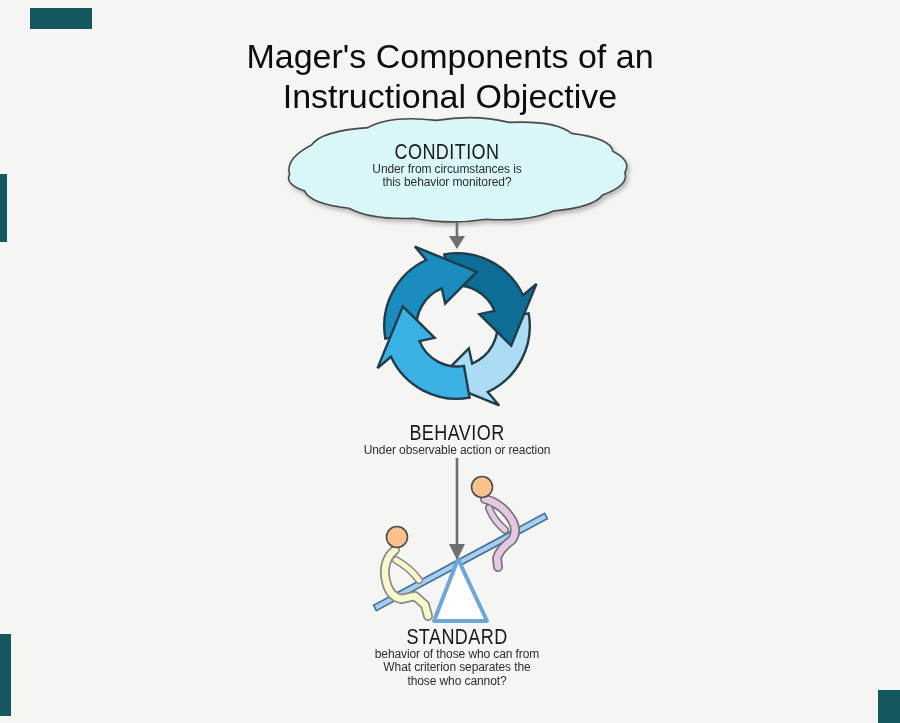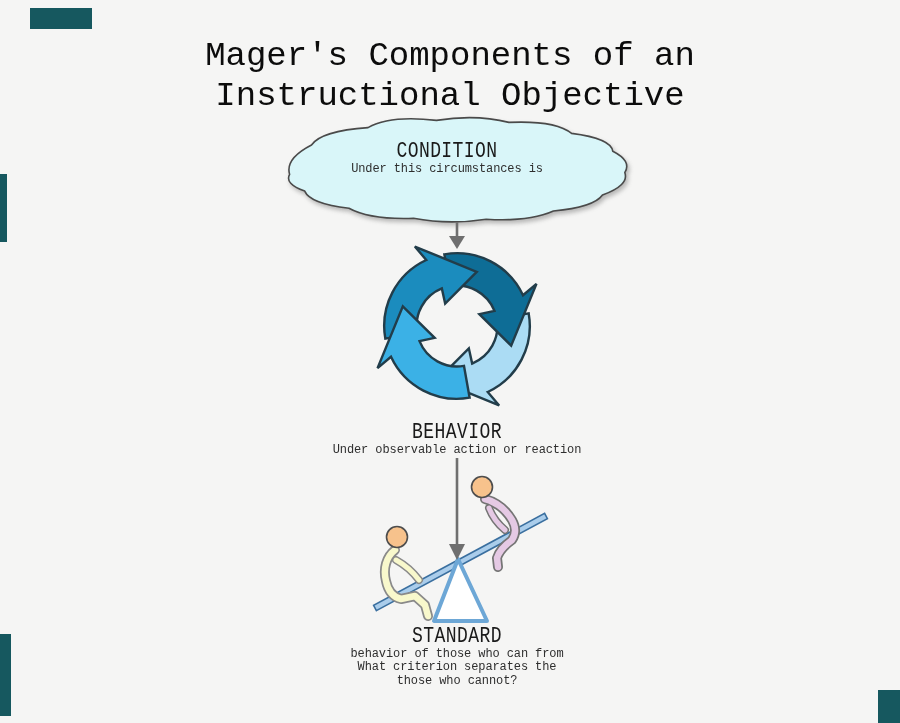--- a/index.html
+++ b/index.html
@@ -1,17 +1,17 @@
 <!DOCTYPE html>
 <html><head>
 <meta charset="utf-8">
 <style>
   html,body{margin:0;padding:0;}
   body{width:900px;height:723px;background:#f5f5f4;font-family:"Liberation Sans",sans-serif;}
-  .stage{position:relative;width:900px;height:723px;background:#f5f5f4;overflow:hidden;font-family:Liberation Mono, monospace;}
+  .stage{position:relative;width:900px;height:723px;background:#f5f5f4;overflow:hidden;}
   .abs{position:absolute;}
   .title{top:36px;left:0;width:900px;text-align:center;font-size:34px;line-height:40px;color:#0c0c0c;}
   .heading{text-align:center;font-size:22px;line-height:24px;letter-spacing:.5px;color:#1a1a1a;transform:scaleX(.82);}
   .sub{text-align:center;font-size:12px;line-height:13.4px;letter-spacing:-.1px;color:#2e2e2e;}
   .cx{left:257px;width:400px;} 
   .ccx{left:247px;width:400px;} 
   .cloud-svg{left:281px;top:114px;}
   .cycle-svg{left:364px;top:233px;}
   .conn1{left:447px;top:214px;}
   .conn2{left:447px;top:458px;z-index:5;}
@@ -42,21 +42,22 @@
          Q29,89.6 23.7,77.1 Q3.4,69.8 8.6,60.4 Z" fill="#d9f6f9" stroke="#4a4a4a" stroke-width="1.6"></path>
   </svg>
 
   <svg class="abs conn1" width="20" height="35" viewBox="0 0 20 35">
     <line x1="10" y1="8" x2="10" y2="24" stroke="#6f6f6f" stroke-width="2.6"></line>
     <polygon points="2,22 18,22 10,35" fill="#6f6f6f"></polygon>
   </svg>
 
   <div class="abs ccx heading txt-layer" style="top:140px;">CONDITION</div>
   <div class="abs ccx sub txt-layer" style="top:163px;">
-    <div>Under this circumstances is</div>
+    <div>Under from circumstances is</div>
+    <div>this behavior monitored?</div>
   </div>
 
   <svg class="abs cycle-svg" width="186" height="186" viewBox="0 0 184 184">
     <g stroke="#223d4a" stroke-width="2.4" stroke-linejoin="miter">
       <path transform="rotate(180 92 92)" fill="#abdcf4" d="M21.1,104.5 A72,72 0 0 1 61.6,26.7 L50.3,13.4 L111.5,38.4 L80.3,69.9 L77.0,54.9 A40,40 0 0 0 52.6,98.9 Z"></path>
       <path transform="rotate(90 92 92)" fill="#0e6d96" d="M21.1,104.5 A72,72 0 0 1 61.6,26.7 L50.3,13.4 L111.5,38.4 L80.3,69.9 L77.0,54.9 A40,40 0 0 0 52.6,98.9 Z"></path>
       <path fill="#1b8cbe" d="M21.1,104.5 A72,72 0 0 1 61.6,26.7 L50.3,13.4 L111.5,38.4 L80.3,69.9 L77.0,54.9 A40,40 0 0 0 52.6,98.9 Z"></path>
       <path transform="rotate(270 92 92)" fill="#3bb1e6" d="M21.1,104.5 A72,72 0 0 1 61.6,26.7 L50.3,13.4 L111.5,38.4 L80.3,69.9 L77.0,54.9 A40,40 0 0 0 52.6,98.9 Z"></path>
     </g>
   </svg>

